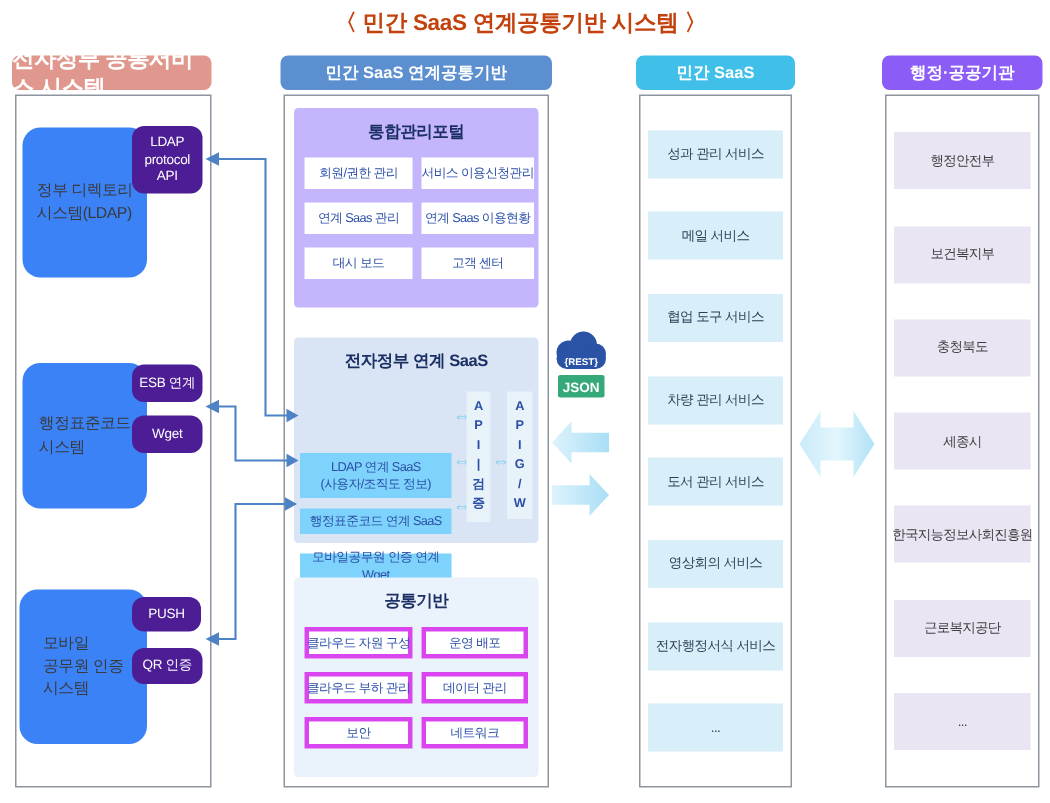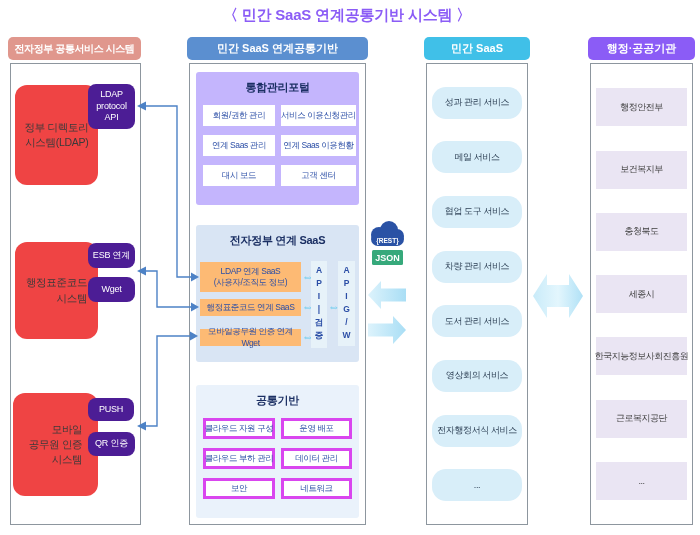--- a/index.html
+++ b/index.html
@@ -1,62 +1,62 @@
 <!DOCTYPE html>
 <html><head>
 <meta charset="utf-8">
 <style>
   * { box-sizing: border-box; margin: 0; padding: 0; }
   html,body { width:700px; height:535px; background:#ffffff;
     font-family:"Liberation Sans","DejaVu Sans",sans-serif; }
   #stage { position:relative; width:700px; height:535px; background:#fff; overflow:hidden; }
 
   .page-title { position:absolute; left:0; top:6px; width:694px; text-align:center;
-    font-size:15px; font-weight:bold; color:#8b5cf6; letter-spacing:-0.2px; }
+    font-size:15px; font-weight:bold; color:#c2410c; letter-spacing:-0.2px; }
 
   .col-header { position:absolute; height:23px; border-radius:5px; color:#fff;
     font-weight:bold; display:flex; align-items:center; justify-content:center; }
   .col-box { position:absolute; background:#fff; border:1.5px solid #8d969e; }
 
   
-  .hdr-egov { left:8px; top:37px; width:133px; background:#e0978d; font-size:10px; letter-spacing:-0.4px; }
+  .hdr-egov { left:8px; top:37px; width:133px; background:#e0978d; font-size:15px; letter-spacing:-0.4px; }
   .box-egov { left:10px; top:63px; width:131px; height:462px; }
-  .sys-box { position:absolute; background:#ef4444; border-radius:12px; color:#3a3a3a;
+  .sys-box { position:absolute; background:#3b82f6; border-radius:12px; color:#3a3a3a;
     font-size:10.5px; line-height:1.45; display:flex; align-items:center; justify-content:center;
-    text-align:right; white-space:pre-line; letter-spacing:-0.3px; }
+    text-align:left; white-space:pre-line; letter-spacing:-0.3px; }
   .badge { position:absolute; background:#4c1d95; border-radius:8px; color:#fff;
     font-size:9px; line-height:1.3; display:flex; align-items:center; justify-content:center;
     text-align:center; white-space:pre-line; letter-spacing:-0.2px; }
 
   
   .hdr-platform { left:187px; top:37px; width:181px; background:#5b8fd0; font-size:11px; }
   .box-platform { left:189px; top:63px; width:177px; height:462px; }
   .panel { position:absolute; border-radius:3px; }
   .panel-title { text-align:center; font-weight:bold; font-size:11px; color:#1b2f63; padding-top:8px; letter-spacing:-0.3px; }
   .panel-portal { left:196px; top:72px; width:163px; height:133px; background:#c4b5fd; }
   .panel-common { left:196px; top:385px; width:163px; height:133px; background:#eaf2fb; }
   .grid6 { display:grid; grid-template-columns:72px 1fr; gap:9px 6px; padding:10px 7px 0 7px; }
   .grid6 .cell { height:21px; background:#fff; display:flex; align-items:center; justify-content:center;
     font-size:8.5px; color:#2b4ea6; letter-spacing:-0.4px; white-space:nowrap; }
   .panel-common .cell { border:3px solid #d946ef; }
 
   .panel-egovsaas { left:196px; top:225px; width:163px; height:137px; background:#d9e5f4; }
-  .saas-link-box { position:absolute; background:#fdba74; color:#2b4ea6; font-size:8.5px;
+  .saas-link-box { position:absolute; background:#7dd3fc; color:#2b4ea6; font-size:8.5px;
     display:flex; align-items:center; justify-content:center; text-align:center;
-    white-space:pre-line; line-height:1.35; letter-spacing:-0.4px; }
+    white-space:pre-line; line-height:1.35; letter-spacing:-0.4px;margin-top:40px; }
   .vert-box { position:absolute; background:#e7f2f9; color:#2b4ea6; font-size:8.5px;
     text-align:center; white-space:pre-line; line-height:13px; padding-top:3px; font-weight:bold; }
   .dbl-arrow { position:absolute; color:#66cbee; font-size:12px; font-weight:bold; line-height:14px; }
 
   
   .hdr-saas { left:424px; top:37px; width:106px; background:#40c0e8; font-size:11px; }
   .box-saas { left:426px; top:63px; width:102px; height:462px; display:flex; flex-direction:column;
     justify-content:space-evenly; align-items:center; }
   .saas-item { width:90px; height:32px; background:#d8eef9; display:flex; align-items:center;
-    justify-content:center; font-size:9px; color:#2e4156; letter-spacing:-0.4px; white-space:nowrap;border-radius:14px; }
+    justify-content:center; font-size:9px; color:#2e4156; letter-spacing:-0.4px; white-space:nowrap; }
 
   
   .hdr-agency { left:588px; top:37px; width:107px; background:#8b5cf6; font-size:11px; }
   .box-agency { left:590px; top:63px; width:103px; height:462px; display:flex; flex-direction:column;
     justify-content:space-evenly; align-items:center; }
   .agency-item { width:91px; height:38px; background:#eae5f3; display:flex; align-items:center;
     justify-content:center; font-size:9px; color:#3e3e3e; letter-spacing:-0.5px; white-space:nowrap; }
 
   .overlay { position:absolute; left:0; top:0; width:700px; height:535px; pointer-events:none; }
 </style>

